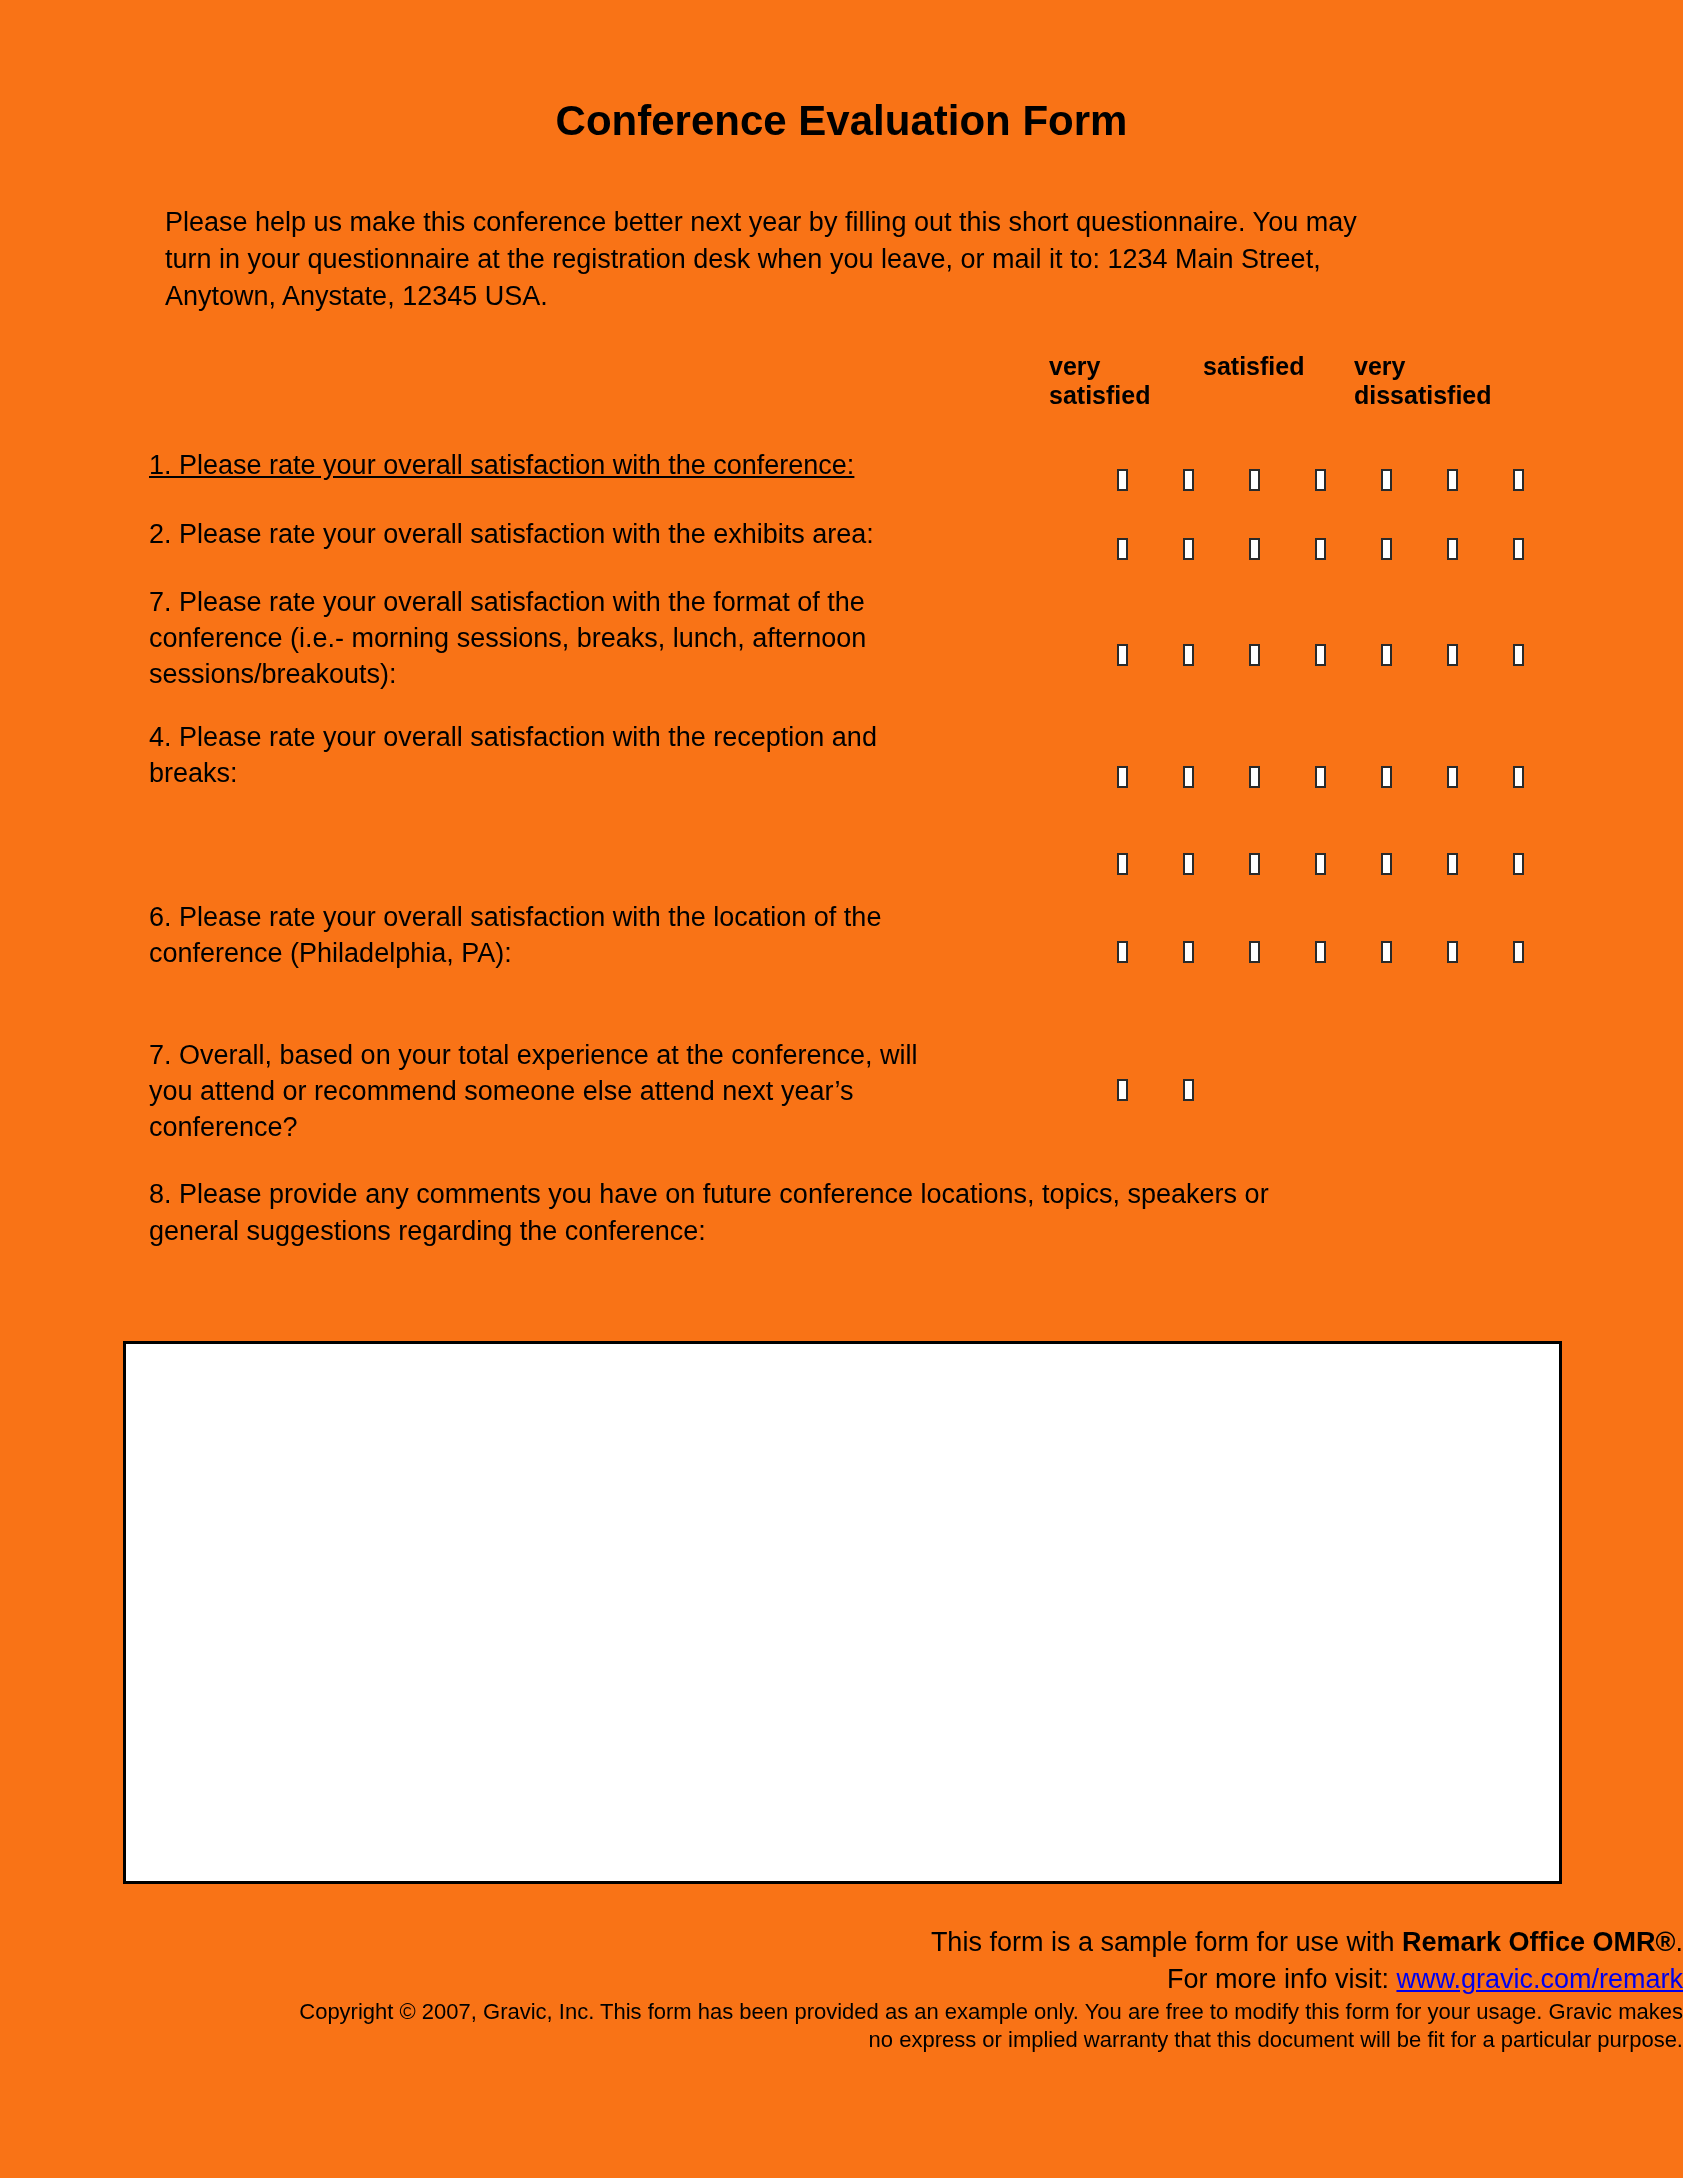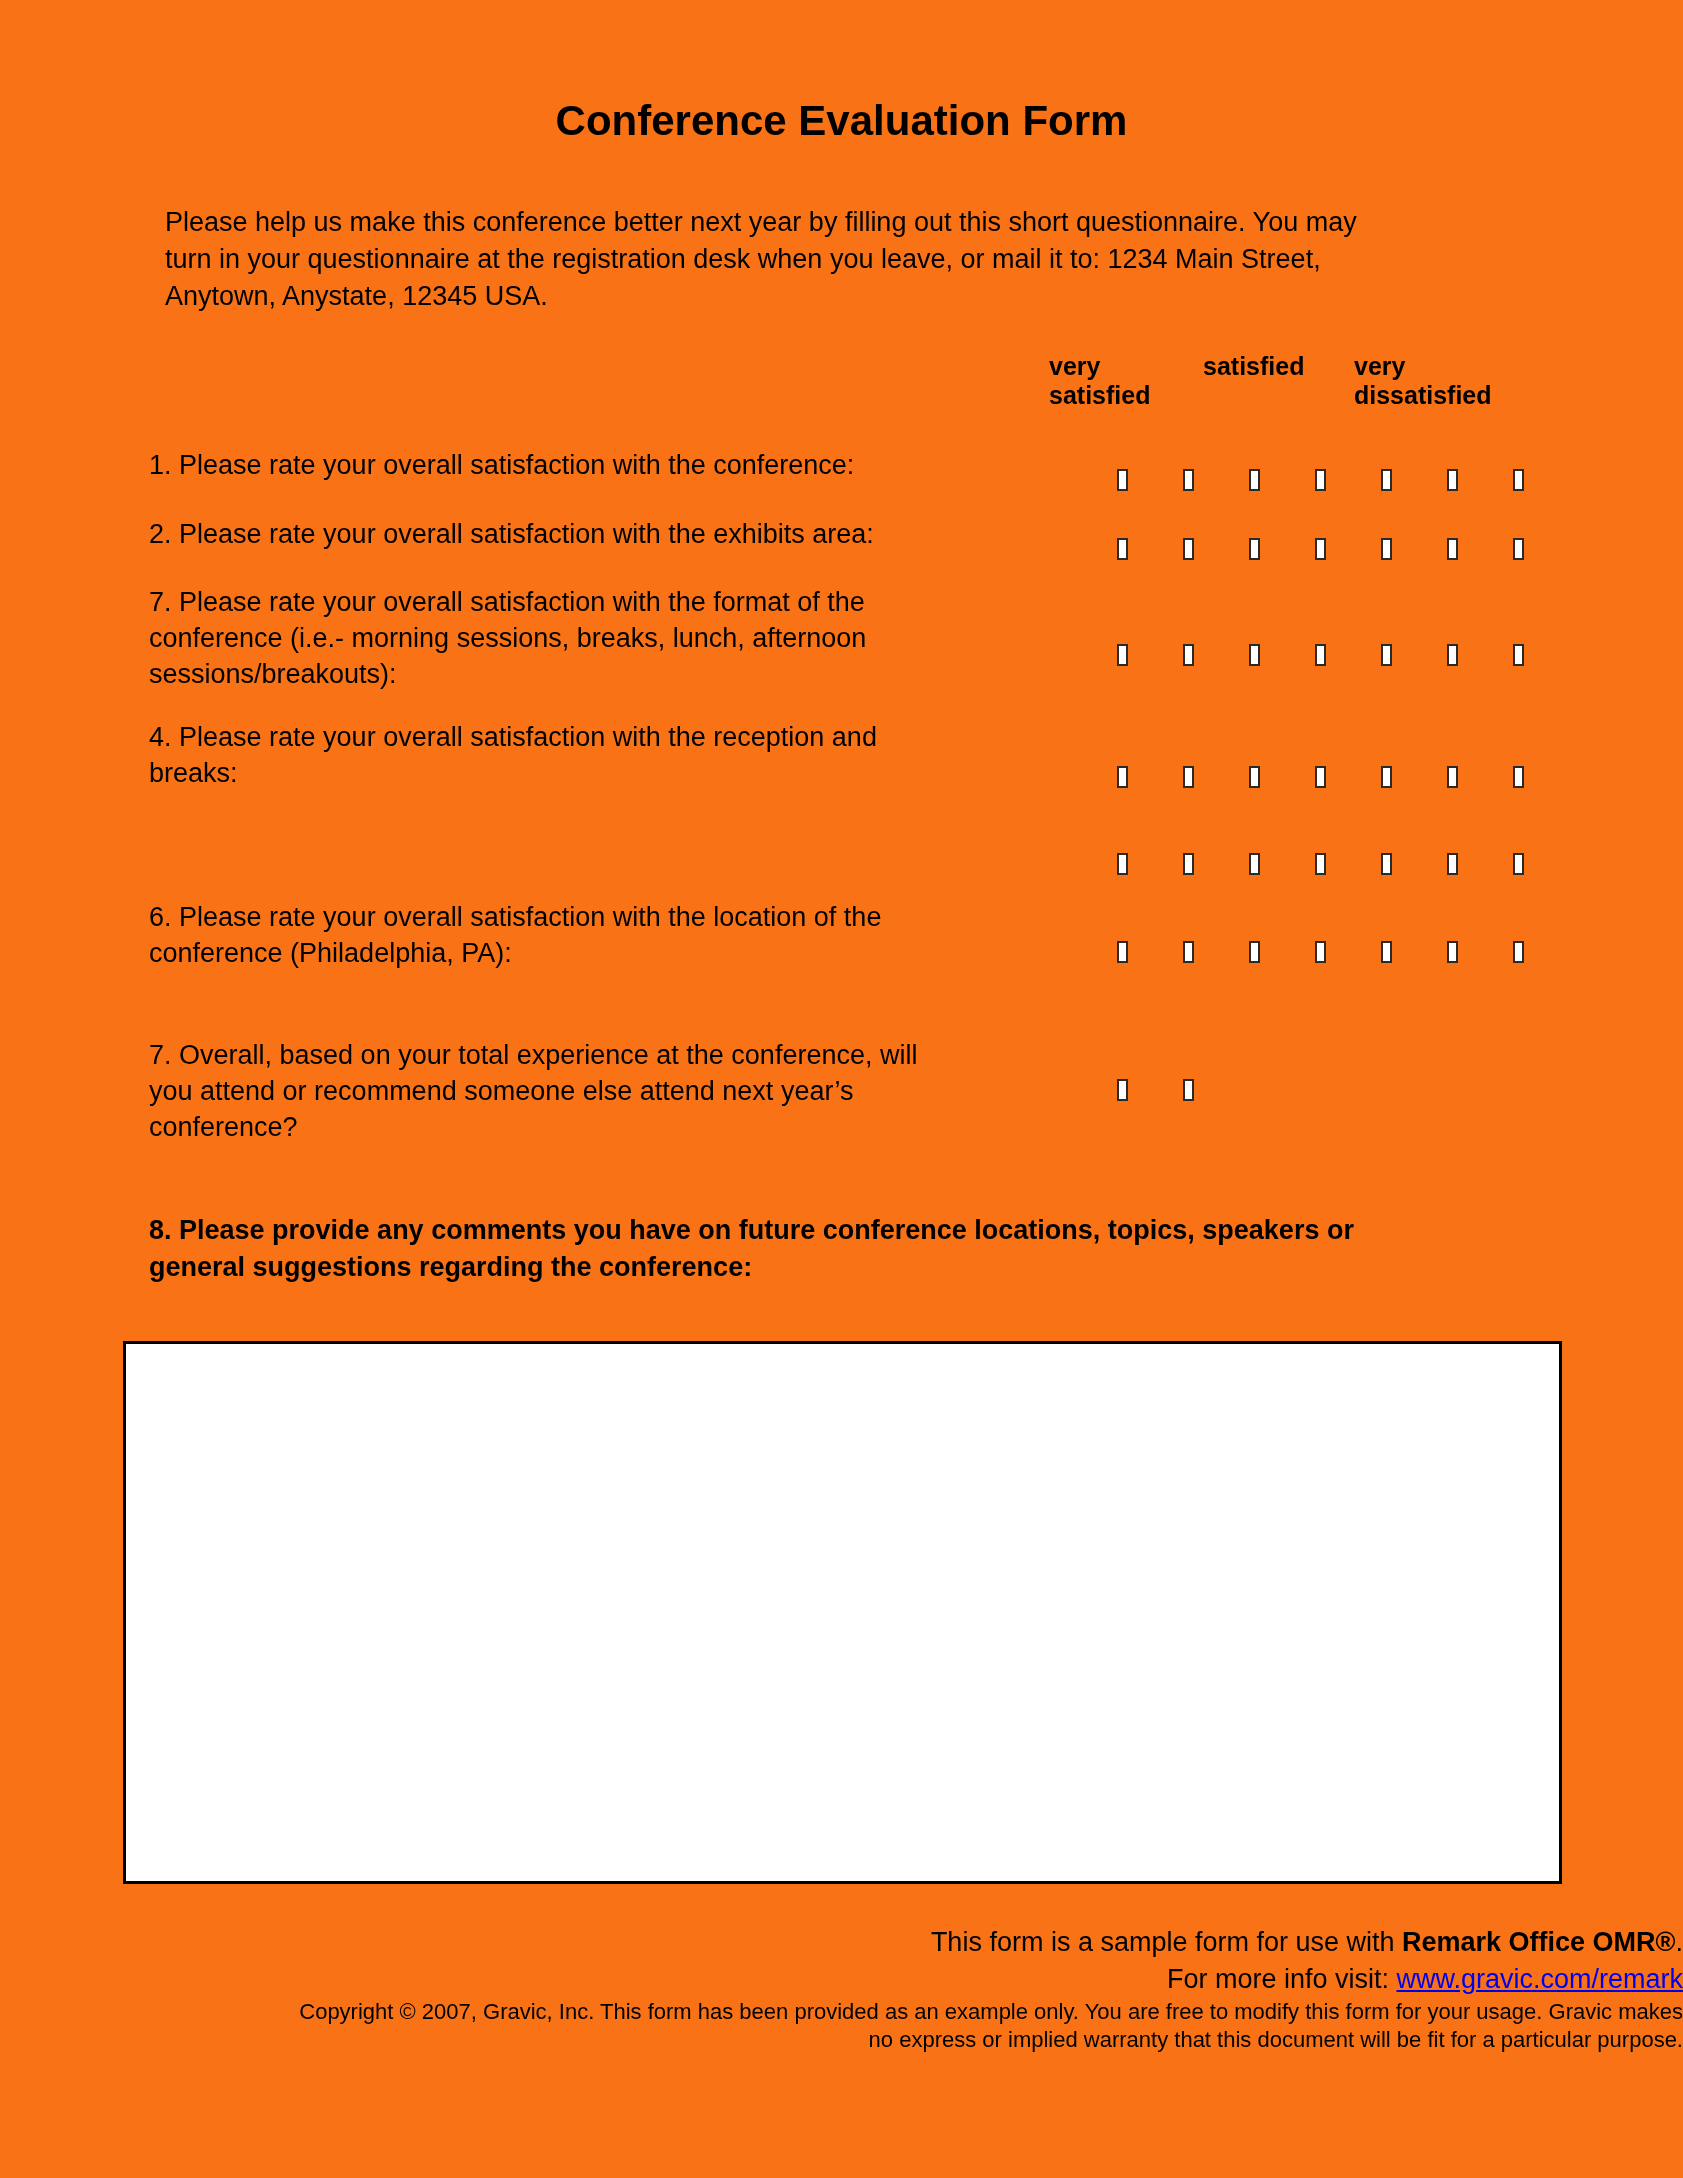--- a/index.html
+++ b/index.html
@@ -27,28 +27,28 @@
     text-align:left;white-space:pre-line;
   }
   .sh1{left:1049px;width:198px;}
   .sh2{left:1203px;width:198px;}
   .sh3{left:1354px;width:222px;}
   .qtext{
     position:absolute;left:149px;width:950px;
     font-size:27px;line-height:36px;
     white-space:pre-line;
   }
-  .q1{top:447px;}
+  .q1{top:447px;text-decoration:underline;}
   .q2{top:516px;}
   .q3{top:584px;}
   .q4{top:719px;}
   .q5{top:828px;}
   .q6{top:899px;}
   .q7{top:1037px;}
-  .q8{top:1212px;width:1406px;font-weight:bold;line-height:37px;}
+  .q8{top:1176px;width:1406px;font-weight:normal;line-height:37px;}
   .cbrow{
     position:absolute;left:1117px;
     display:flex;gap:55px;
   }
   .r1{top:469px;}
   .r2{top:538px;}
   .r3{top:644px;}
   .r4{top:766px;}
   .r5{top:853px;}
   .r6{top:941px;}

